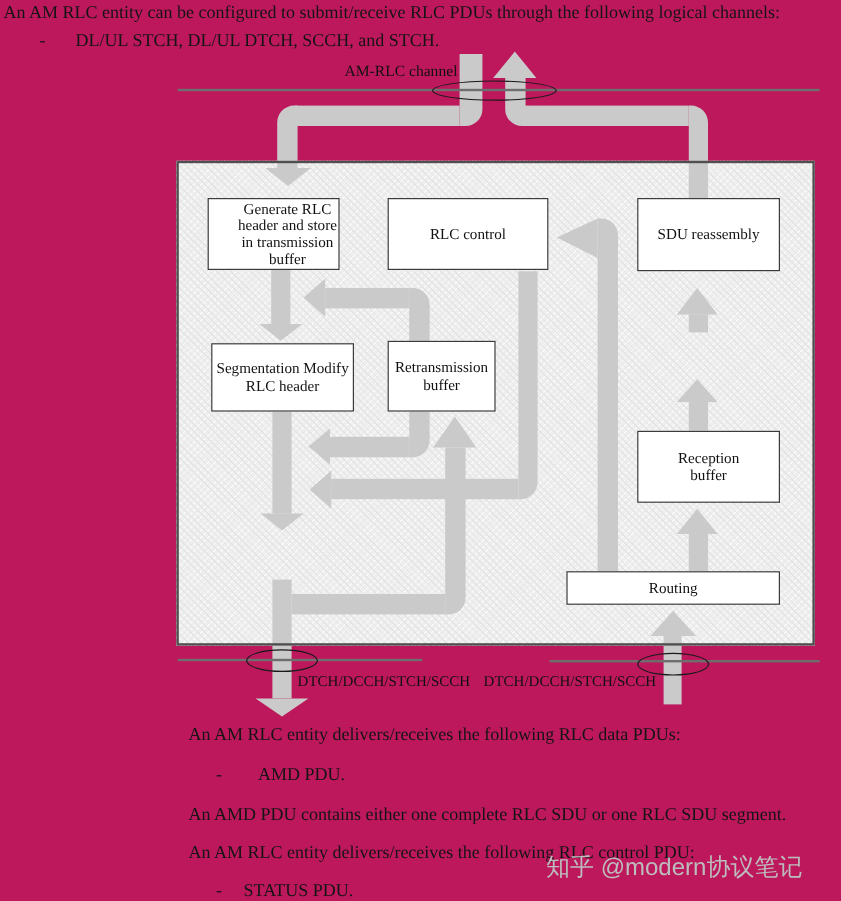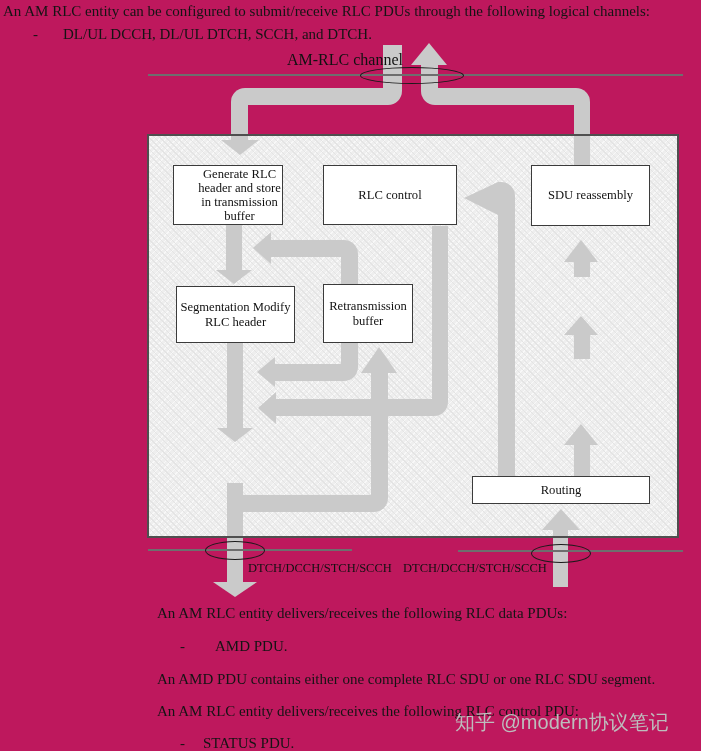--- a/index.html
+++ b/index.html
@@ -14,33 +14,33 @@
                      repeating-linear-gradient(135deg,#f8f8f8 0 1px,transparent 1px 4px);}
   .panel-border{position:absolute;left:147px;top:134px;width:532px;height:404px;
     border:2px solid #4f4f4f;box-sizing:border-box;background:transparent;z-index:40;}
   .dbox{position:absolute;background:#ffffff;border:1.5px solid #3b3b3b;box-sizing:border-box;
     display:flex;align-items:center;justify-content:center;text-align:center;
     font-size:12.6px;line-height:1.13;z-index:30;color:#111;}
   .dbox .lbl{display:inline-block;}
   .hline{position:absolute;height:2px;background:#6e6e6e;z-index:50;}
   .ellipse{position:absolute;border:1.4px solid #1a1a1a;border-radius:50%;
     background:transparent;box-sizing:border-box;z-index:55;}
-  .chanlabel{position:absolute;font-size:16px;white-space:nowrap;z-index:56;color:#111;}
+  .chanlabel{position:absolute;font-size:13px;white-space:nowrap;z-index:56;color:#111;}
   .watermark{position:absolute;left:455px;top:709px;font-size:20px;white-space:nowrap;
     color:#bdbdbd;z-index:60;font-family:"Liberation Sans","DejaVu Sans",sans-serif;}
   .z2{z-index:20;}
 </style>
 </head>
 <body>
 
 <div id="page">
 
   <div class="doctext" style="left:3px;top:3px;">An AM RLC entity can be configured to submit/receive RLC PDUs through the following logical channels:</div>
   <div class="doctext" style="left:33px;top:26px;">-</div>
-  <div class="doctext" style="left:63px;top:26px;">DL/UL DCCH, DL/UL DTCH, SCCH, and DTCH.</div>
+  <div class="doctext" style="left:63px;top:26px;">DL/UL STCH, DL/UL DTCH, SCCH, and STCH.</div>
 
   <div class="panel-bg"></div>
 
   <div class="pipe z2" style="left:383px;top:45px;width:19px;height:60px;border-bottom-right-radius:14px;"></div>
   <div class="pipe z2" style="left:246px;top:88px;width:137px;height:17px;"></div>
   <div class="pipe z2" style="left:231px;top:88px;width:17px;height:52px;border-top-left-radius:14px;"></div>
   <div class="tri z2" style="left:221px;top:140px;border-left:19px solid transparent;border-right:19px solid transparent;border-top:15px solid #cacaca;"></div>
 
   <div class="tri z2" style="left:411px;top:43px;border-left:18px solid transparent;border-right:18px solid transparent;border-bottom:22px solid #cacaca;"></div>
   <div class="pipe z2" style="left:421px;top:62px;width:17px;height:43px;border-bottom-left-radius:14px;"></div>
@@ -95,20 +95,23 @@
   </div>
   <div class="dbox" style="left:531px;top:165px;width:119px;height:61px;">
     <span class="lbl">SDU reassembly</span>
   </div>
   <div class="dbox" style="left:176px;top:286px;width:119px;height:57px;">
     <span class="lbl" style="width:112px;">Segmentation Modify RLC header</span>
   </div>
   <div class="dbox" style="left:323px;top:284px;width:90px;height:59px;">
     <span class="lbl" style="width:90px;">Retransmission buffer</span>
   </div>
+  <div class="dbox" style="left:531px;top:359px;width:119px;height:60px;">
+    <span class="lbl" style="width:72px;">Reception buffer</span>
+  </div>
   <div class="dbox" style="left:472px;top:476px;width:178px;height:28px;">
     <span class="lbl">Routing</span>
   </div>
 
   <div class="panel-border"></div>
 
   <div class="hline" style="left:148px;top:74px;width:535px;"></div>
   <div class="ellipse" style="left:360px;top:67px;width:104px;height:17px;"></div>
   <div class="hline" style="left:148px;top:549px;width:204px;"></div>
   <div class="hline" style="left:458px;top:550px;width:225px;"></div>

